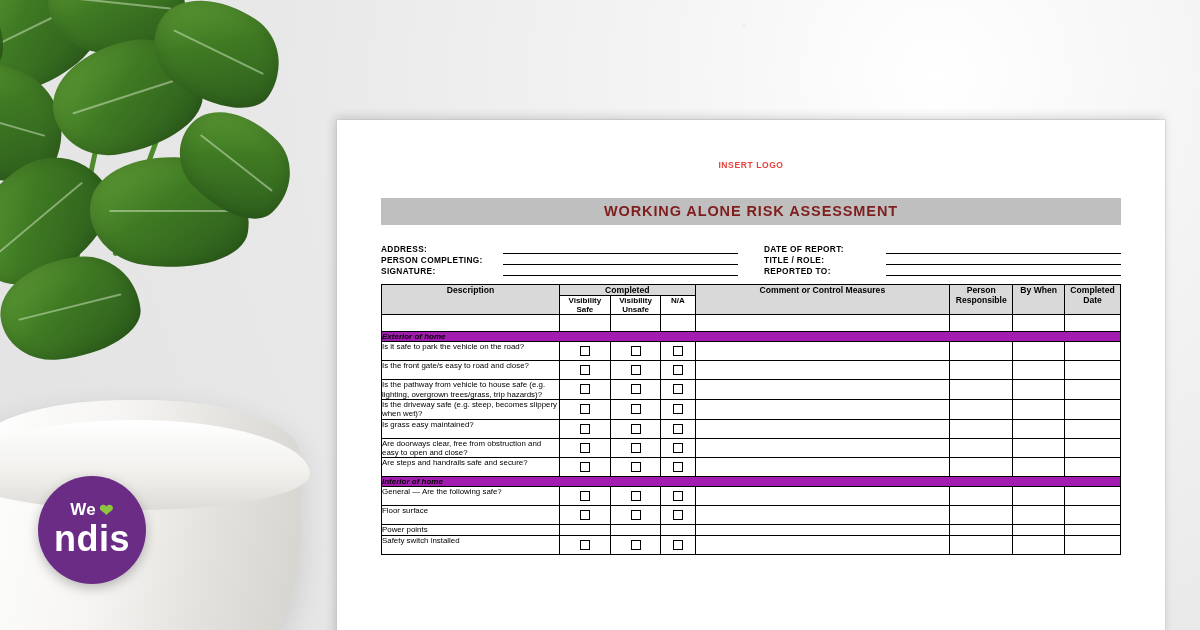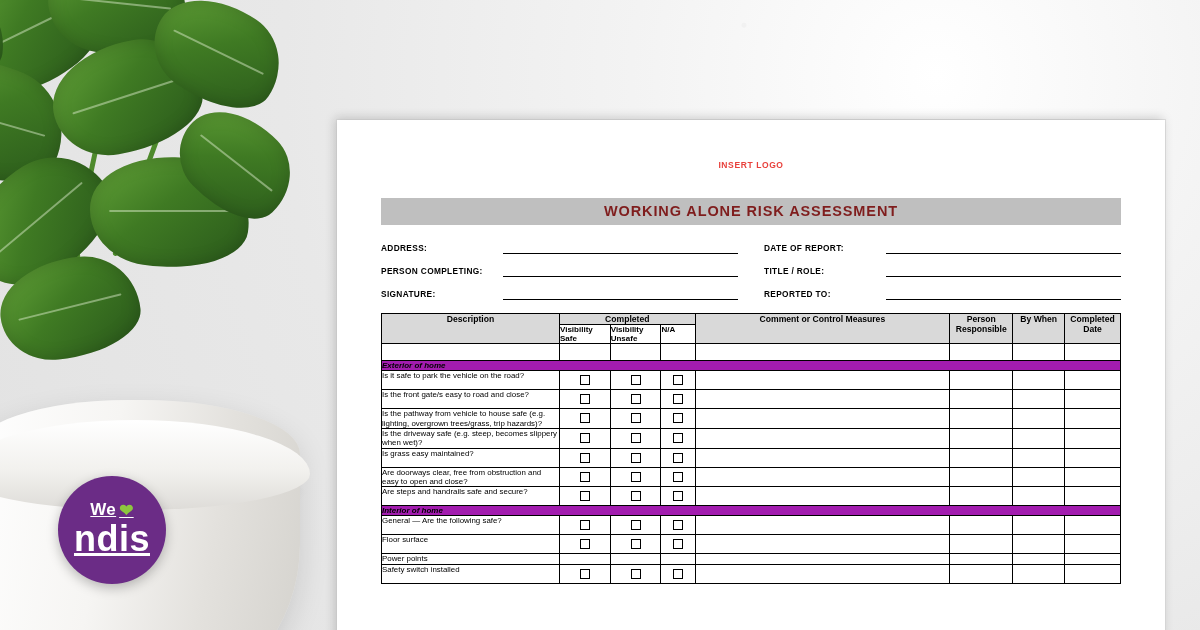--- a/index.html
+++ b/index.html
@@ -35,46 +35,46 @@
     border-radius:50%;}
   
   .leaves{position:absolute;left:-60px;top:-30px;width:400px;height:420px;}
   .leaf{position:absolute;background:linear-gradient(135deg,#66a63a 0%,#3f7a23 45%,#28561a 100%);
     border-radius:60% 40% 62% 38%/52% 58% 42% 48%;
     box-shadow:inset 0 0 18px rgba(0,0,0,.18);}
   .leaf::after{content:"";position:absolute;left:12%;top:48%;width:76%;height:2px;
     background:rgba(230,245,215,.45);transform:rotate(-8deg);border-radius:2px;}
   .stem{position:absolute;background:#4e8a2c;border-radius:4px;}
   
-  .badge{position:absolute;left:58px;bottom:46px;width:108px;height:108px;border-radius:50%;
+  .badge{position:absolute;left:38px;bottom:46px;width:108px;height:108px;border-radius:50%;
     background:#6b2c86;color:#fff;display:flex;flex-direction:column;align-items:center;justify-content:center;
-    box-shadow:0 4px 12px rgba(0,0,0,.25);text-decoration:underline;}
+    box-shadow:0 4px 12px rgba(0,0,0,.25);}
   .badge .we{font-size:17px;font-weight:bold;letter-spacing:.3px;display:flex;align-items:center;gap:3px;}
   .badge .heart{color:#8dc63f;font-size:17px;line-height:1;}
   .badge .ndis{font-size:36px;font-weight:bold;margin-top:-2px;letter-spacing:.5px;}
 
   
   .sheet{position:absolute;left:337px;top:120px;width:828px;height:530px;background:#fff;
     box-shadow:-2px -2px 10px rgba(0,0,0,.18), 0 0 0 1px #e2e2e2;}
   .sheet-inner{padding:28px 44px 16px 44px;}
   .logo{color:#e8413c;font-size:8.5px;font-weight:bold;letter-spacing:.6px;text-align:center;margin:12px 0 0 0;}
   .title-bar{margin-top:28px;background:#bfbfbf;color:#7f1d1d;text-align:center;
     font-size:14.5px;font-weight:bold;letter-spacing:.9px;padding:5px 0 6px;}
 
   .meta{margin-top:18px;display:flex;gap:26px;}
   .meta-col{flex:1;}
-  .meta-row{display:flex;align-items:flex-start;margin-bottom:12px;}
+  .meta-row{display:flex;align-items:center;}
   .meta-label{font-size:8.3px;font-weight:bold;letter-spacing:.35px;color:#000;width:122px;flex:none;
     text-transform:uppercase;}
   .meta-line{flex:1;border-bottom:1px solid #000;height:10px;}
 
-  table.grid{border-collapse:collapse;width:100%;margin-top:1px;table-layout:fixed;}
+  table.grid{border-collapse:collapse;width:100%;margin-top:8px;table-layout:fixed;}
   table.grid th, table.grid td{border:1px solid #000;padding:0;vertical-align:top;}
   .hdr{background:#d9d9d9;text-align:center;font-size:8.6px;font-weight:bold;padding:5px 2px;}
-  .sub{background:#fff;text-align:left;font-size:8px;font-weight:bold;padding:5px 2px;line-height:1.15;}
+  .sub{background:#fff;text-align:center;font-size:8px;font-weight:bold;padding:5px 2px;line-height:1.15;}
   .desc-cell{font-size:7.9px;padding:3px 4px;line-height:1.18;}
   .chk-cell{text-align:center;padding:4px 0 3px;}
   .chk{display:inline-block;width:8px;height:8px;border:1px solid #000;}
   .section-row td{background:#a21caf;font-size:8px;font-weight:bold;font-style:italic;padding:3px 4px;}
   .blank{height:16px;}
 </style>
 </head>
 <body>
 
 <div class="bg">

